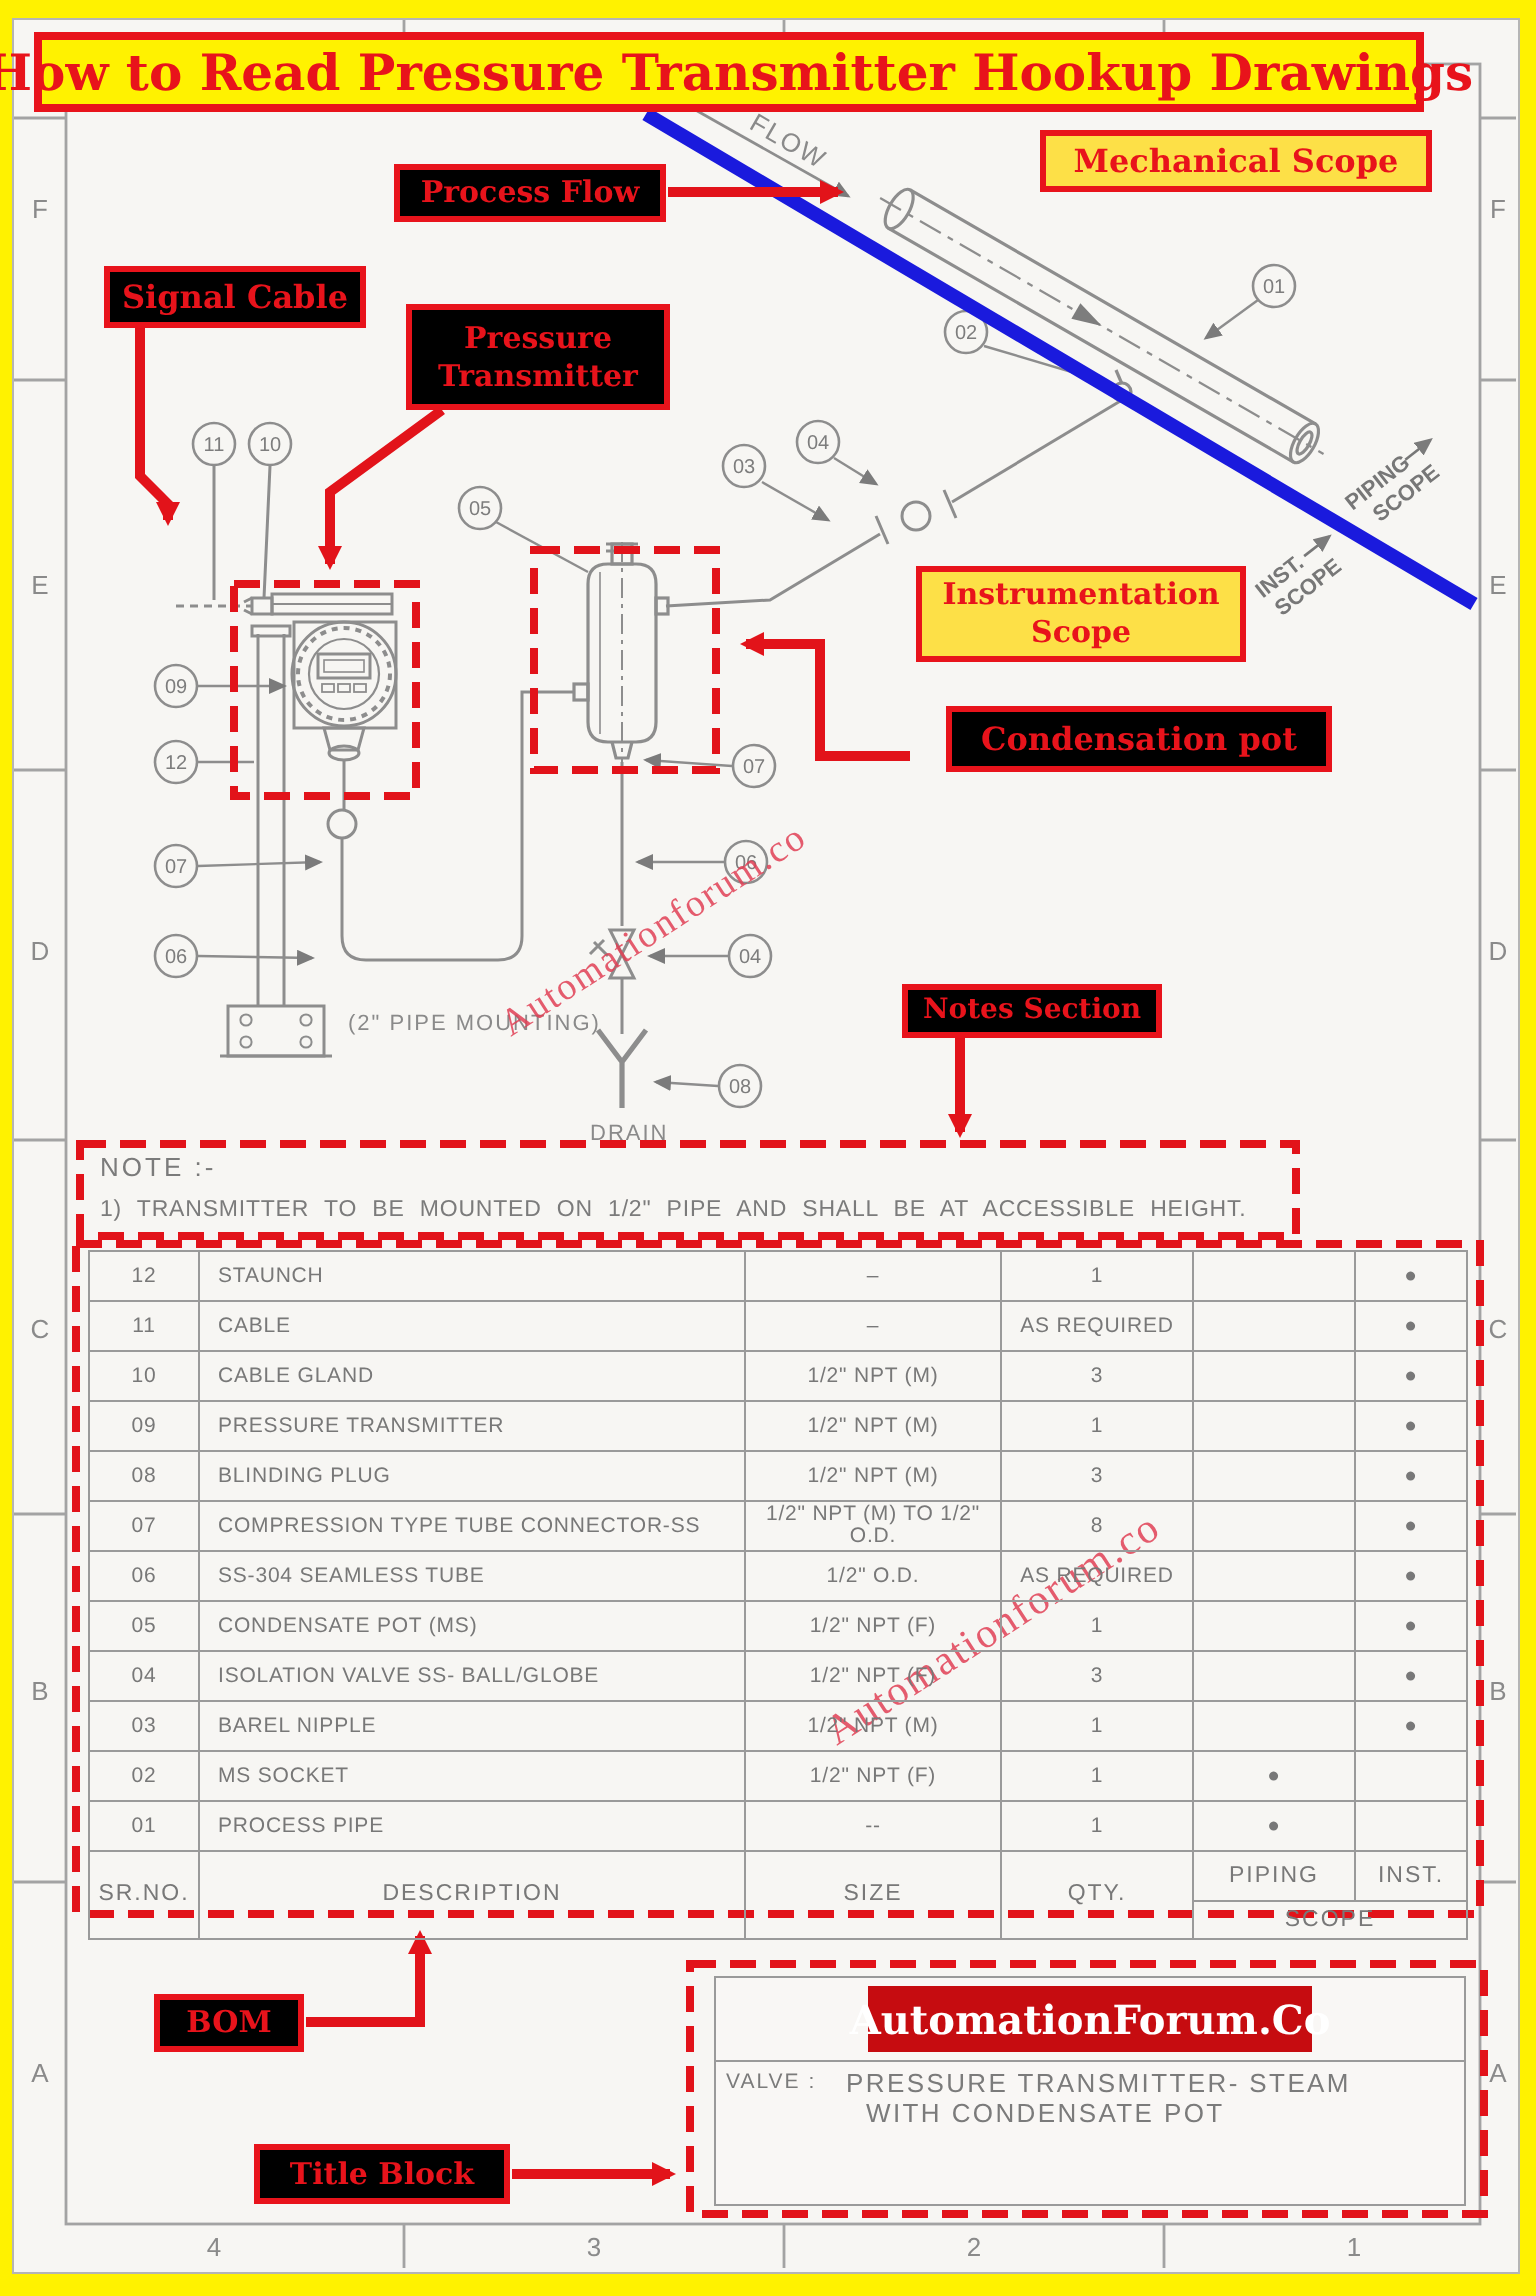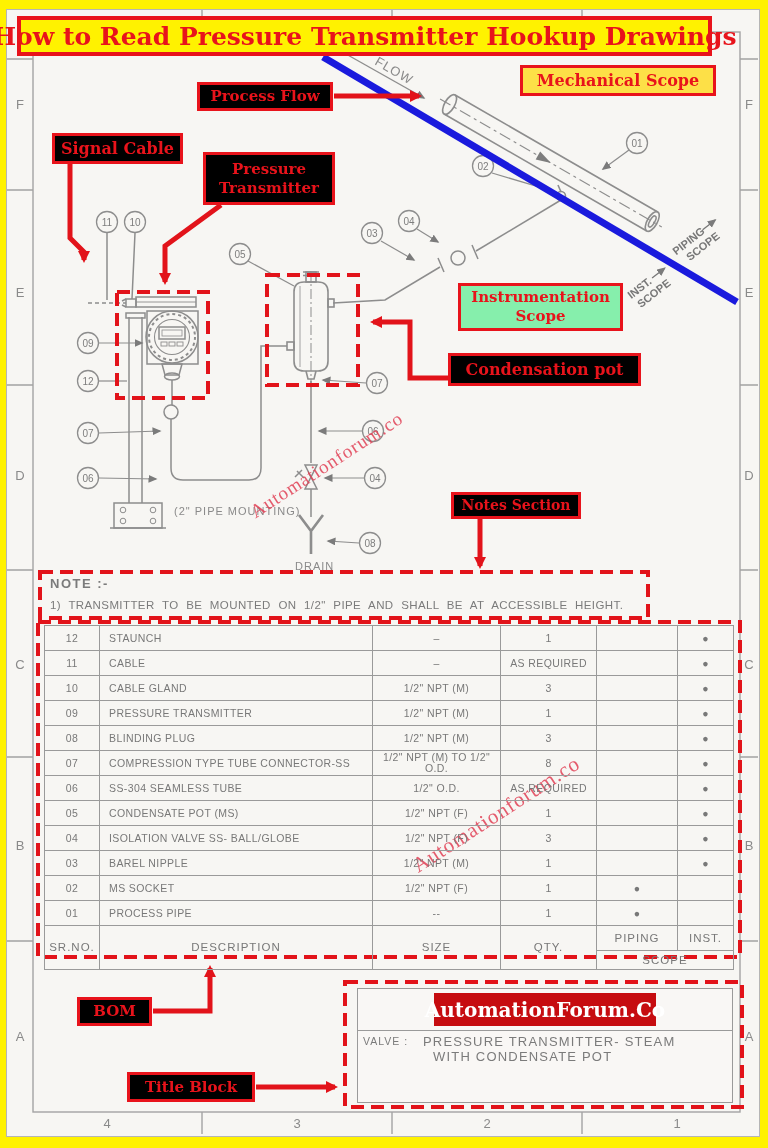--- a/index.html
+++ b/index.html
@@ -10,24 +10,24 @@
   .ol{position:absolute;z-index:3;}
   
   .banner{left:17px;top:16px;width:695px;height:40px;background:#FFF200;border:4px solid #E8131B;
     display:flex;align-items:center;justify-content:center;box-sizing:border-box;}
   .banner span{font-family:"DejaVu Serif",serif;font-weight:700;font-size:25px;color:#E8131B;white-space:nowrap;}
   
   .callout{background:#000000;border:3px solid #E8131B;color:#E8131B;box-sizing:border-box;
     display:flex;align-items:center;justify-content:center;text-align:center;
     font-family:"DejaVu Serif",serif;font-weight:700;font-size:15px;line-height:1.25;}
   .salmon{background:#fde047;}
-  .cyan{background:#86efac;}
+  .cyan{background:#fde047;}
   
   .cad{color:#7b7b7b;font-family:"Liberation Sans",sans-serif;letter-spacing:.6px;}
-  .note-head{left:50px;top:576px;font-size:13px;font-weight:700;letter-spacing:1.5px;}
+  .note-head{left:50px;top:576px;font-size:13px;font-weight:400;letter-spacing:1.5px;}
   .note-line{left:50px;top:599px;font-size:11.5px;word-spacing:4px;letter-spacing:.4px;}
   
   table.bom{position:absolute;left:44px;top:625px;width:689px;z-index:3;border-collapse:collapse;table-layout:fixed;}
   table.bom td,table.bom th{border:1.2px solid #9a9a9a;color:#787878;font-weight:400;
     font-size:10.5px;letter-spacing:.4px;padding:0 2px;height:24px;overflow:hidden;white-space:normal;line-height:11px;}
   table.bom td.desc{text-align:left;padding-left:9px;}
   table.bom td,table.bom th{text-align:center;vertical-align:middle;}
   table.bom th{font-size:11.5px;letter-spacing:1px;}
   td.dot{font-size:12px;color:#4a4a4a;}
   
@@ -305,21 +305,21 @@
     </div>
   <div class="ol callout" style="left:52px;top:133px;width:131px;height:31px;font-size:16px;">
       <span>Signal Cable</span>
     </div>
   <div class="ol callout" style="left:203px;top:152px;width:132px;height:53px;">
       <span>Pressure Transmitter</span>
     </div>
   <div class="ol callout cyan" style="left:458px;top:283px;width:165px;height:48px;">
       <span>Instrumentation Scope</span>
     </div>
-  <div class="ol callout" style="left:448px;top:353px;width:193px;height:33px;font-size:16px;">
+  <div class="ol callout" style="left:473px;top:353px;width:193px;height:33px;font-size:16px;">
       <span>Condensation pot</span>
     </div>
   <div class="ol callout" style="left:415px;top:492px;width:130px;height:27px;font-size:14px;margin-left:36px;">
       <span>Notes Section</span>
     </div>
   <div class="ol callout" style="left:77px;top:997px;width:75px;height:29px;">
       <span>BOM</span>
     </div>
   <div class="ol callout" style="left:127px;top:1072px;width:128px;height:30px;">
       <span>Title Block</span>

